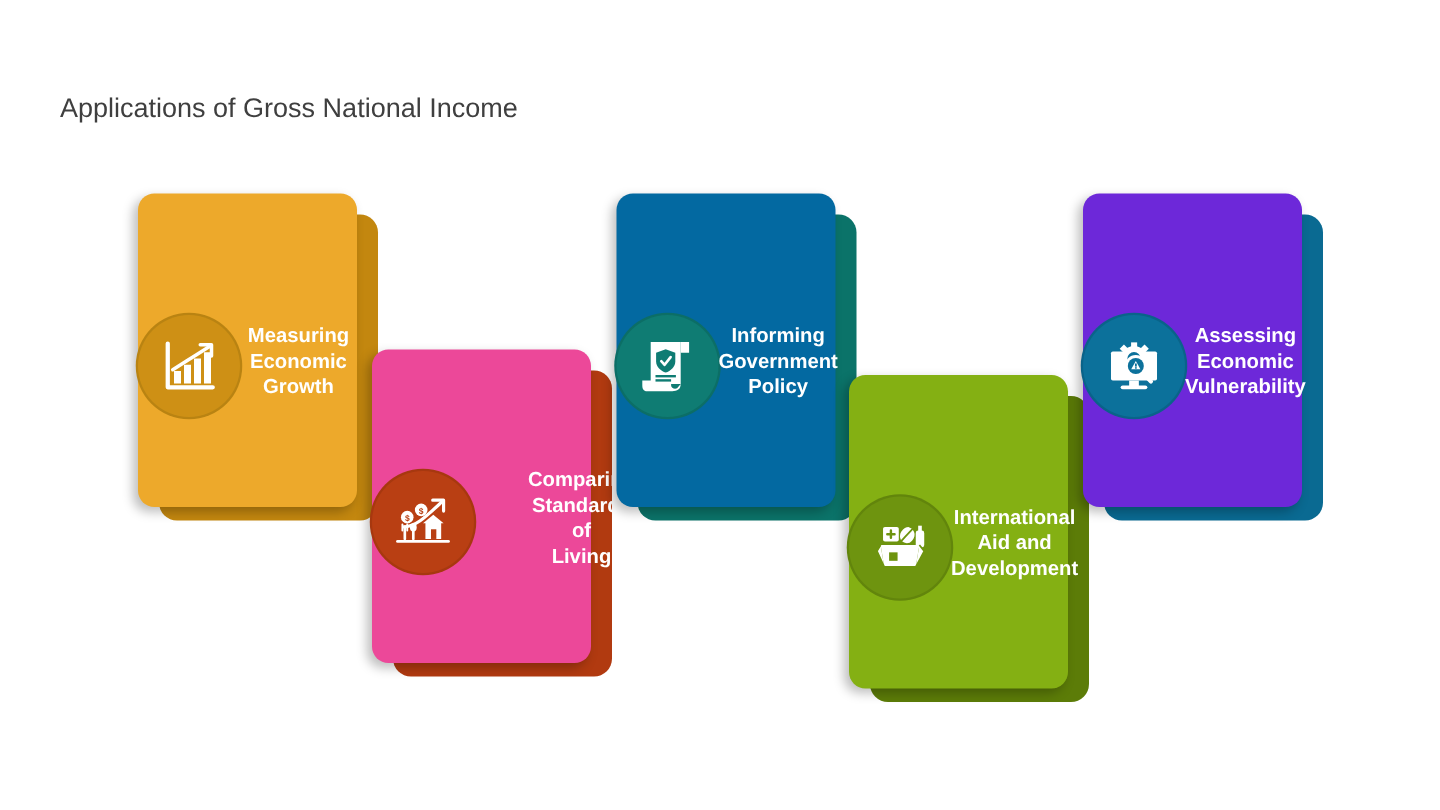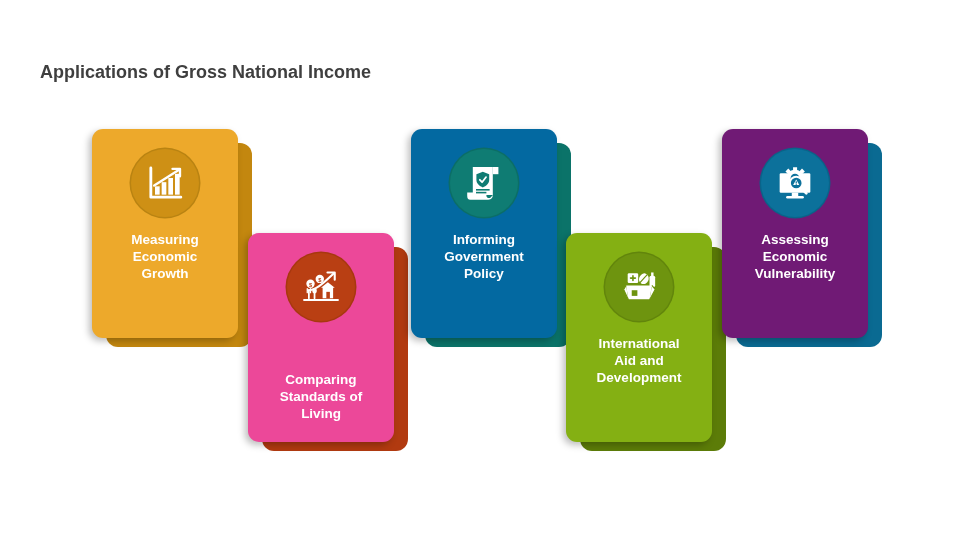--- a/index.html
+++ b/index.html
@@ -12,36 +12,36 @@
   #slide { position: relative; width: 960px; height: 540px; background: #fff; }
 
   
   #page-title {
     position: absolute; left: 38px; top: 18px;
     font-size: 30px; font-weight: bold; letter-spacing: 0.6px;
     color: #434343; white-space: nowrap;
   }
   #page-subtitle {
     position: absolute; left: 40px; top: 62px;
-    font-size: 18px; font-weight: bold; color: #3f3f3f; white-space: nowrap;
+    font-size: 18px; font-weight: normal; color: #3f3f3f; white-space: nowrap;
   }
 
   
   .card-group { position: absolute; width: 152px; height: 210px; }
   .card-back {
     position: absolute; left: 14px; top: 14px;
     width: 146px; height: 204px;
     border-radius: 12px;
   }
   .card-front {
     position: absolute; left: 0; top: 0;
     width: 146px; height: 209px;
     border-radius: 11px;
     box-shadow: -3px 3px 7px rgba(0,0,0,0.26);
-    display: flex; flex-direction: column; align-items: center;
+    display: flex; align-items: center;
   }
   .icon-badge {
     margin-top: 20px;
     width: 68px; height: 68px; border-radius: 50%;
     display: flex; align-items: center; justify-content: center;
     flex: 0 0 auto;
   }
   .icon-badge svg { display: block; }
   .card-label {
     margin-top: 14px;
@@ -51,21 +51,21 @@
     font-size: 13.5px;
     font-weight: bold;
     line-height: 17px;
     white-space: pre-line;
   }
 
   
   #card-1 { left: 92px;  top: 129px; }
   #card-2 { left: 248px; top: 233px; }
   #card-3 { left: 411px; top: 129px; }
-  #card-4 { left: 566px; top: 233px; padding-left: 20px; }
+  #card-4 { left: 566px; top: 250px; padding-left: 20px; }
   #card-5 { left: 722px; top: 129px; }
 </style>
 </head>
 <body>
 
 <div id="slide">
 
   <div id="page-subtitle">Applications of Gross National Income</div>
 
   <div class="card-group" id="card-1">
@@ -162,21 +162,21 @@
         </span>
       </div>
       <div class="card-label">International
 Aid and
 Development</div>
     </div>
   </div>
 
   <div class="card-group" id="card-5">
     <div class="card-back" style="background: rgb(10, 106, 146);"></div>
-    <div class="card-front" style="background: #701a75;">
+    <div class="card-front" style="background: #6d28d9;">
       <div class="icon-badge" style="background: rgb(12, 113, 155); box-shadow: rgb(10, 99, 137) 0px 0px 0px 1.5px;">
         <span>
           <svg width="42" height="42" viewBox="0 0 52 52" fill="none">
             <rect x="7" y="14" width="38" height="24" rx="1.5" fill="#fff"></rect>
             <rect x="22" y="38" width="8" height="5" fill="#fff"></rect>
             <rect x="15" y="42" width="22" height="3.2" rx="1.6" fill="#fff"></rect>
             <g fill="#fff">
               <circle cx="26" cy="20" r="10.5"></circle>
               <rect x="23.6" y="6.5" width="5" height="5"></rect>
               <rect x="23.6" y="28.5" width="5" height="5"></rect>

